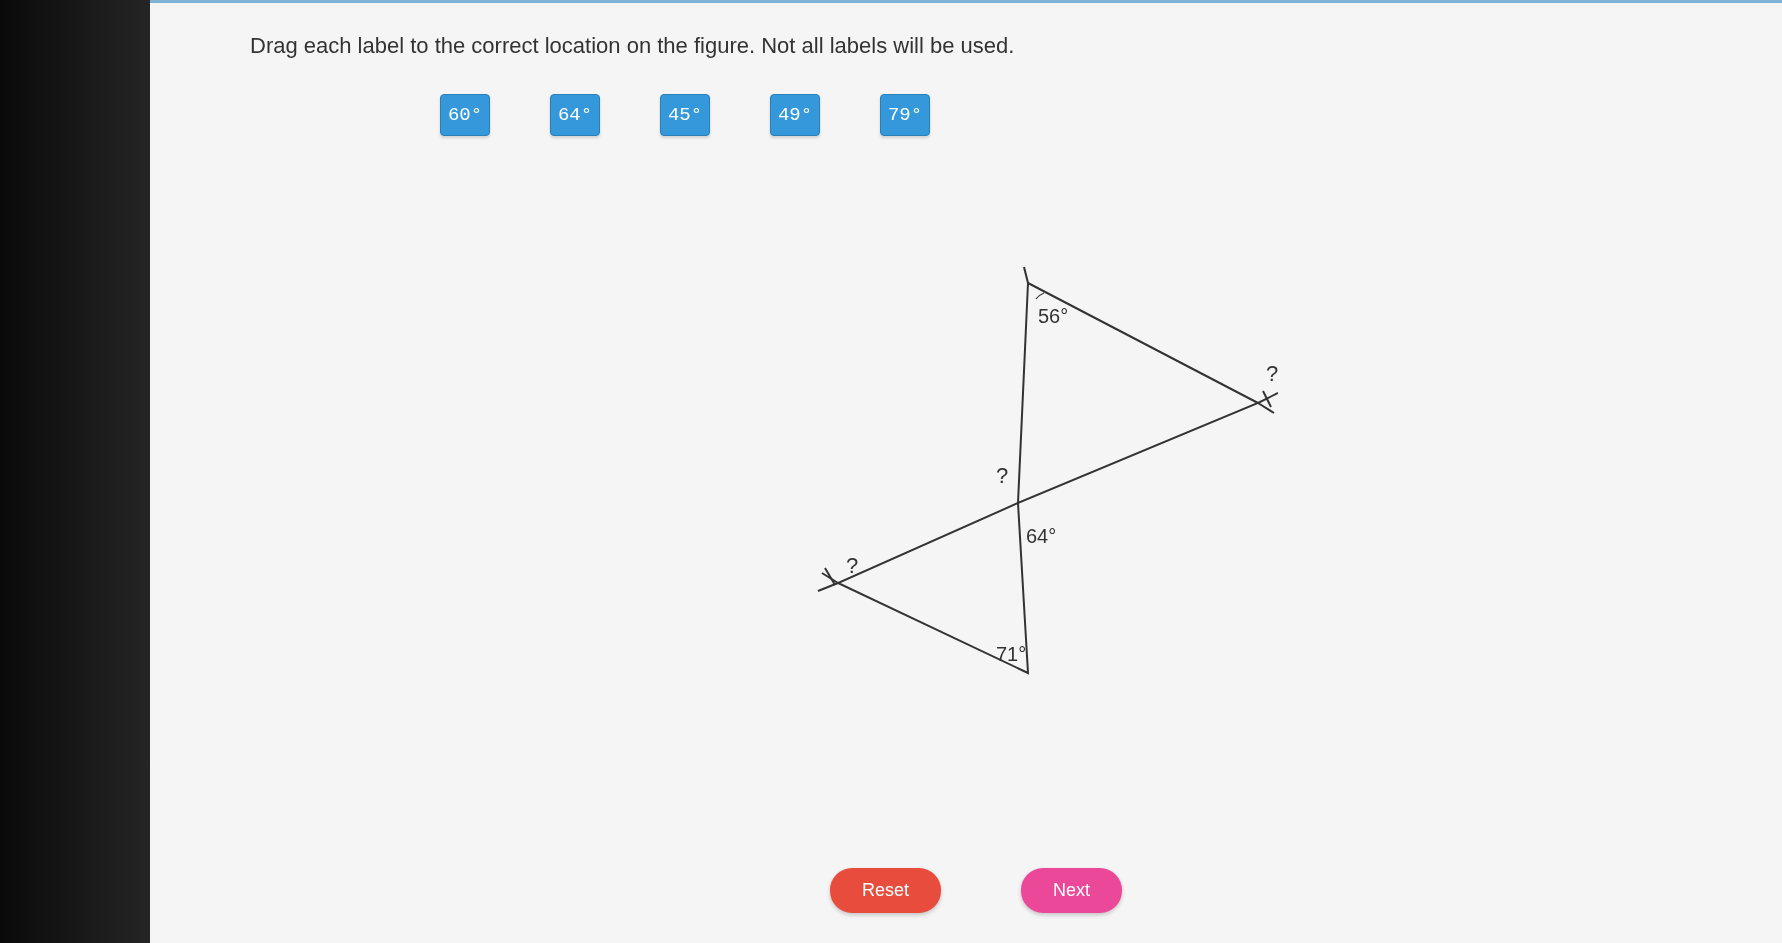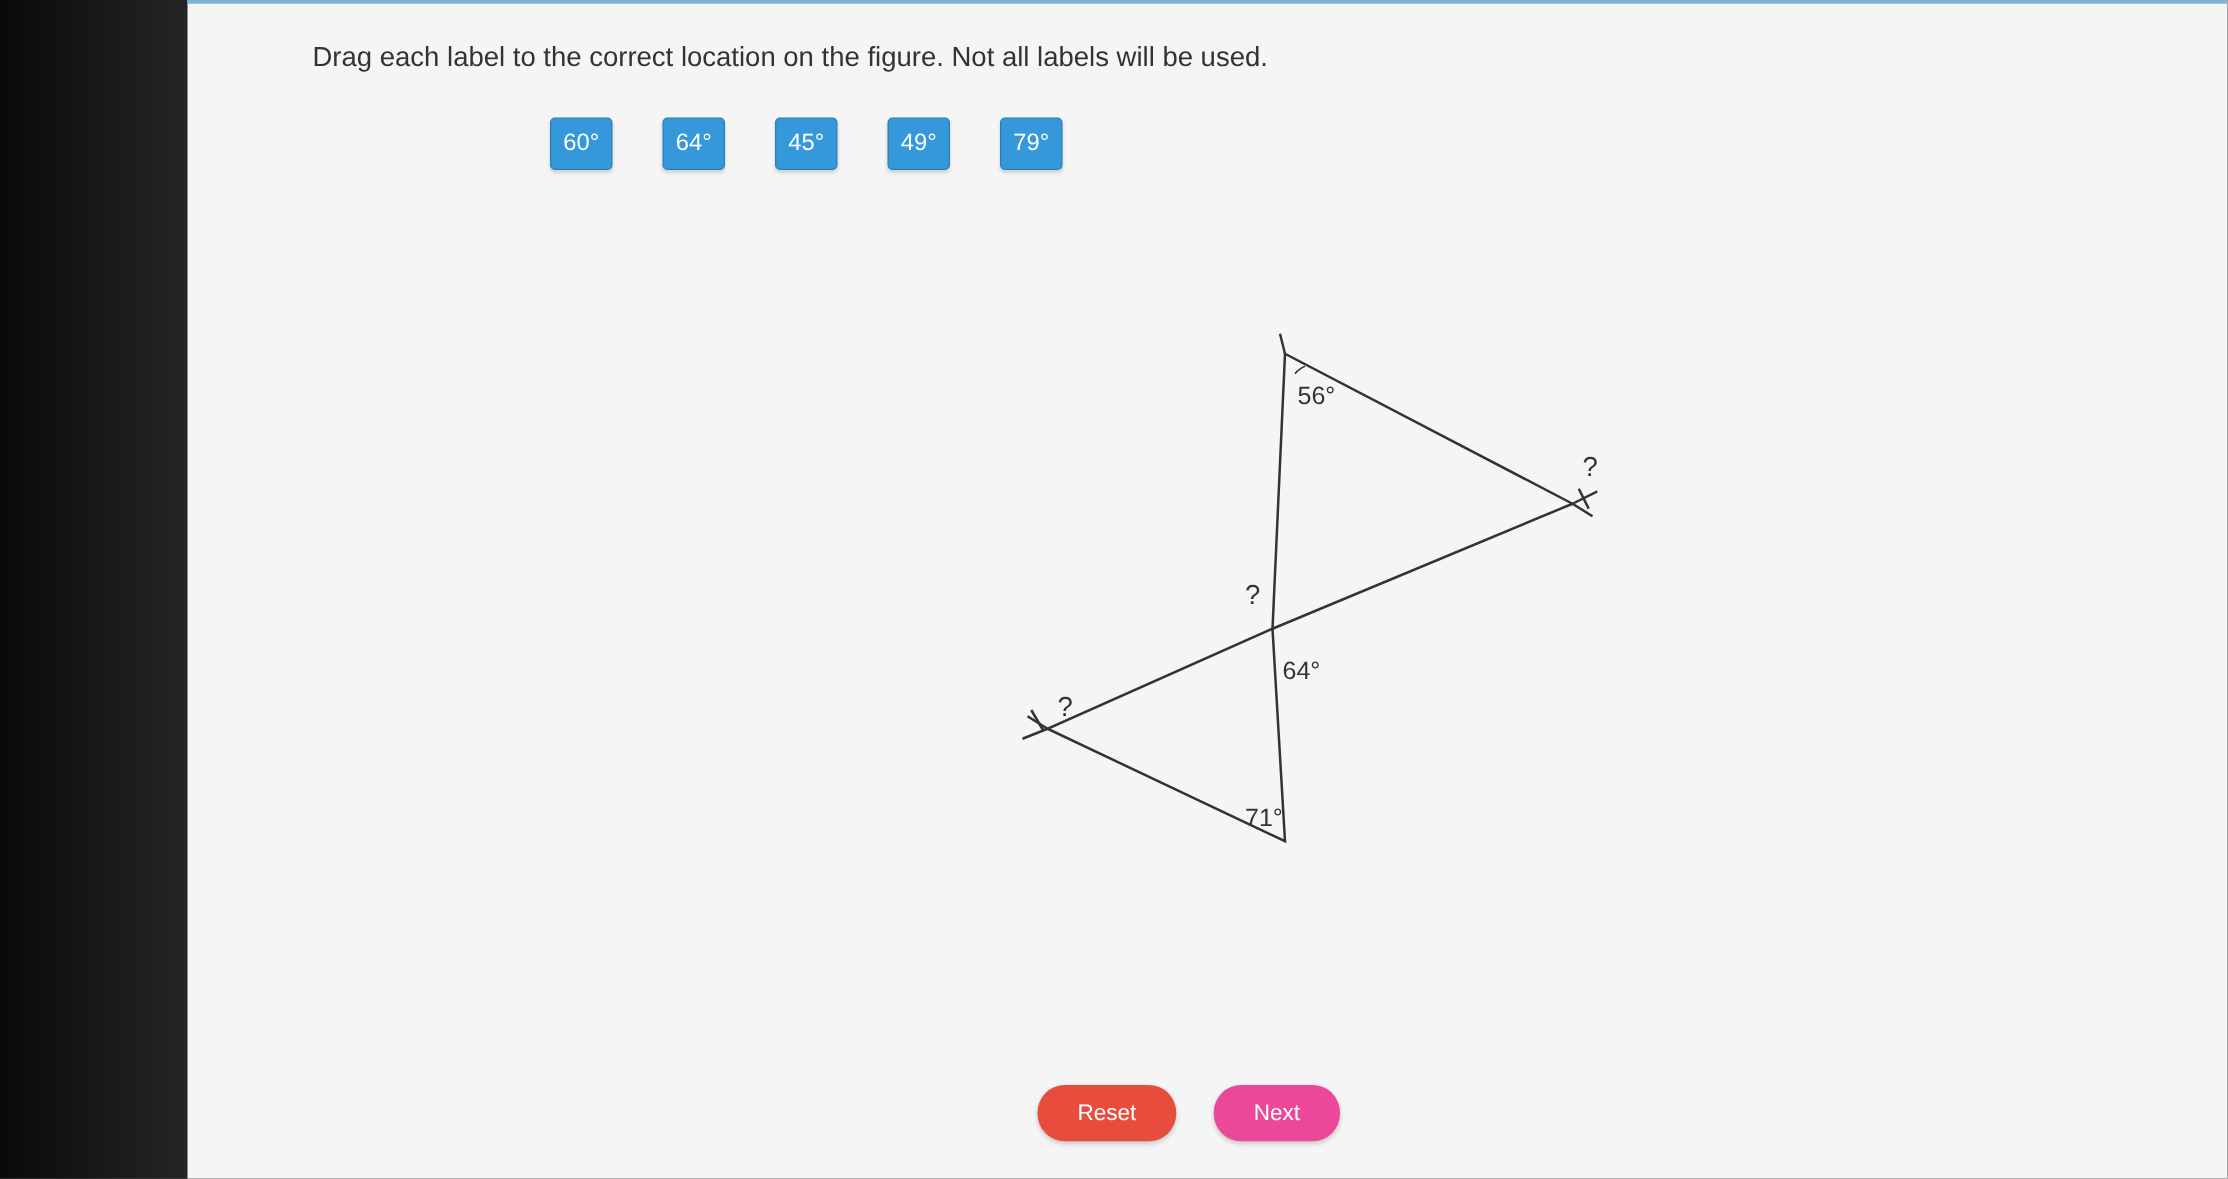--- a/index.html
+++ b/index.html
@@ -27,23 +27,24 @@
       color: #333;
       margin-bottom: 35px;
     }
     .subinstruction {
       font-size: 21px;
       color: #333;
       margin-bottom: 50px;
     }
     .tiles {
       display: flex;
-      gap: 40px;
+      gap: 60px;
       margin-left: 190px;
       margin-bottom: 30px;
+      font-family: Liberation Mono, monospace;
     }
     .tile {
       width: 50px;
       height: 42px;
       background: #3498db;
       border: 1px solid #2980b9;
       border-radius: 4px;
       color: #fff;
       font-size: 19px;
       display: flex;
@@ -69,21 +70,21 @@
     .q-label {
       font-size: 22px;
       fill: #333;
       font-family: Arial, Helvetica, sans-serif;
     }
     .btn-row {
       position: absolute;
       bottom: 30px;
       left: 680px;
       display: flex;
-      gap: 30px;
+      gap: 80px;
     }
     .btn {
       border: none;
       border-radius: 22px;
       padding: 12px 32px;
       font-size: 18px;
       color: #fff;
       cursor: pointer;
       font-family: Arial, Helvetica, sans-serif;
       box-shadow: 0 2px 4px rgba(0,0,0,0.2);

